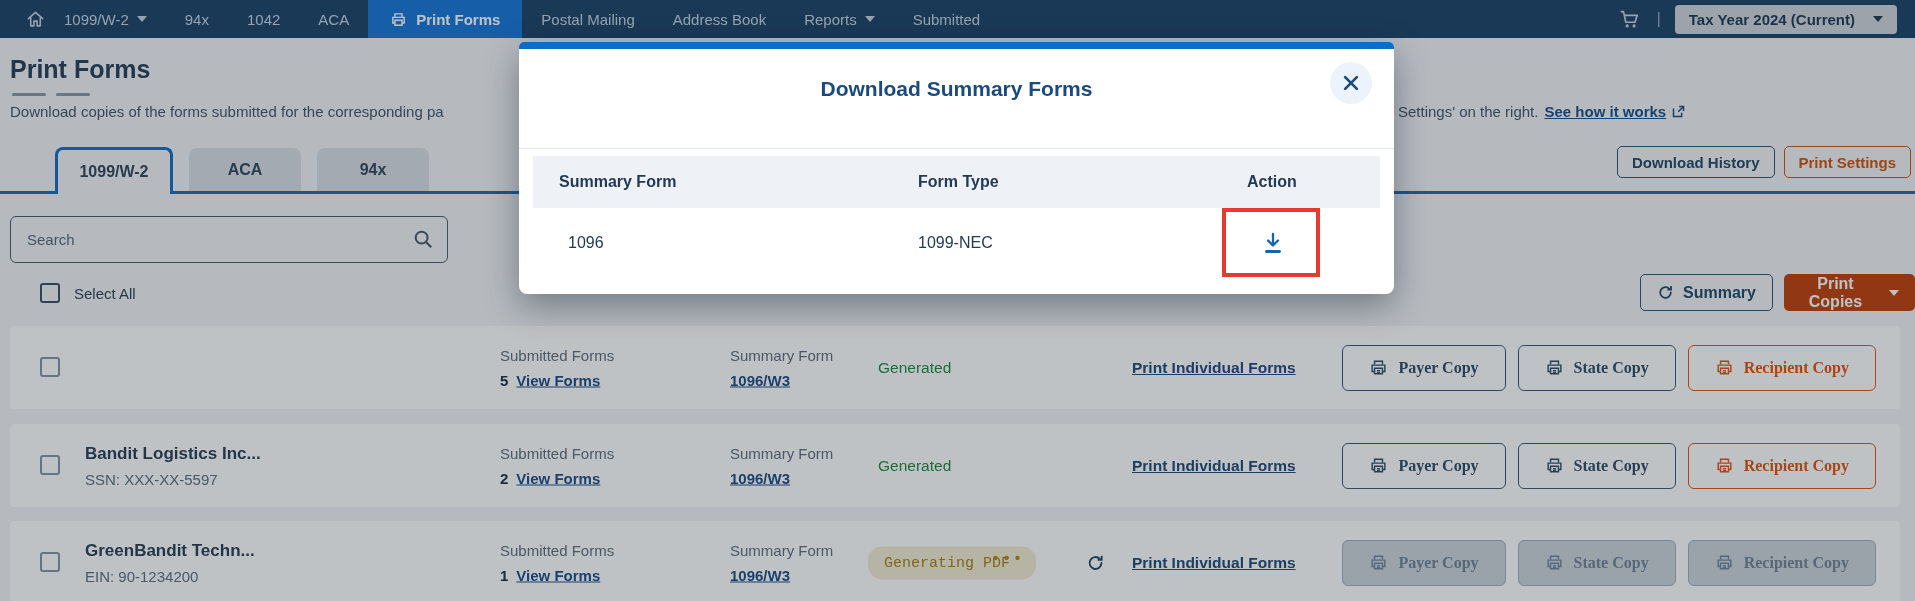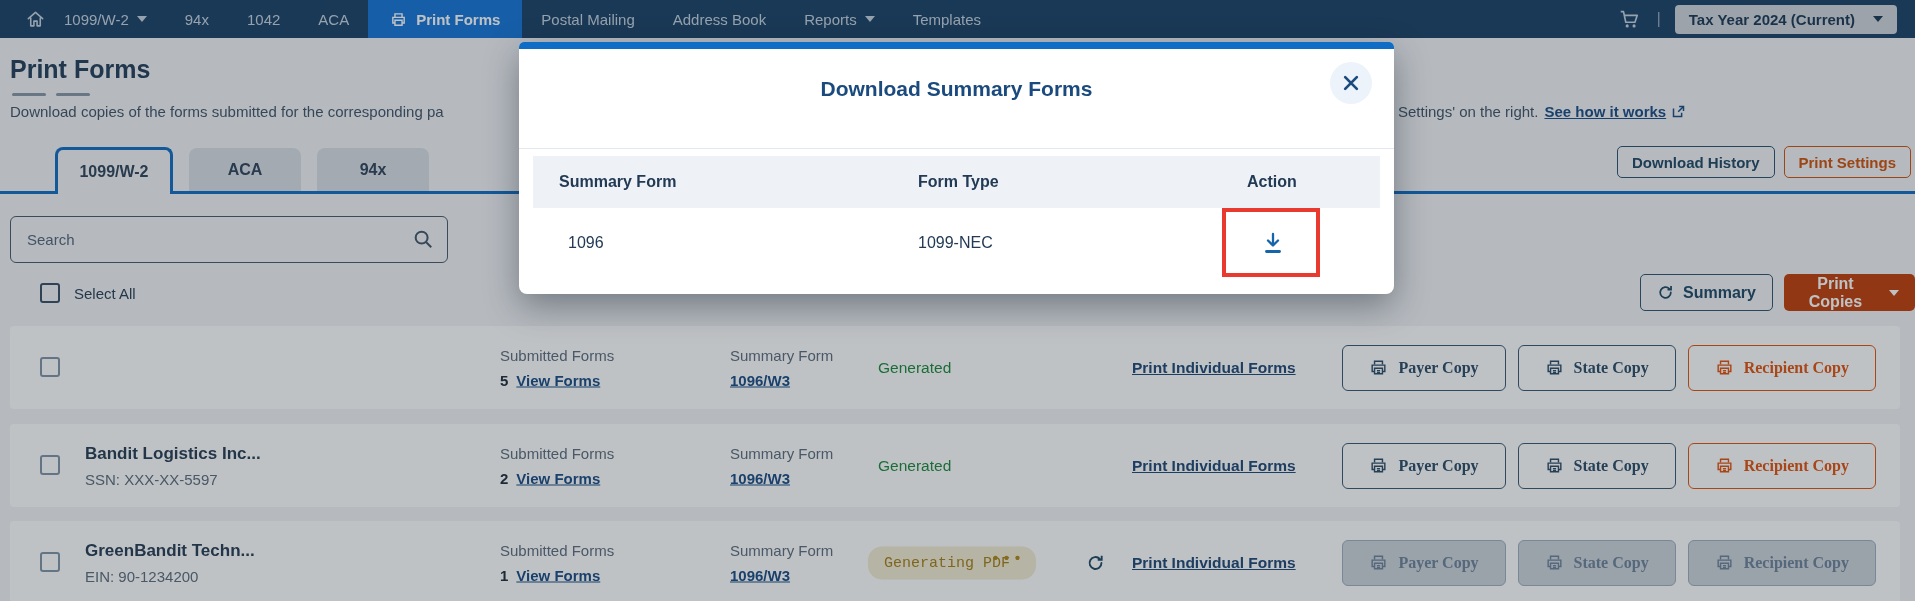--- a/index.html
+++ b/index.html
@@ -143,21 +143,21 @@
       <span>Postal Mailing</span>
     </div>
   <div class="nav-item">
       <span>Address Book</span>
     </div>
   <div class="nav-item">
       <span>Reports</span>
       <span class="caret-down"></span>
     </div>
   <div class="nav-item">
-      <span>Templates</span>
+      <span>Submitted</span>
     </div>
   <div class="nav-right">
     <span style="display:flex;cursor:pointer;">
       <svg width="22" height="22" viewBox="0 0 24 24">
           <path d="M3 4h3l2.5 11.5h10L21 8H7.2" fill="none" stroke="#c7d3de" stroke-width="1.8" stroke-linejoin="round"></path>
           <circle cx="10" cy="19.5" r="1.7" fill="#c7d3de"></circle>
           <circle cx="17.5" cy="19.5" r="1.7" fill="#c7d3de"></circle>
         </svg>
     </span>
     <span class="nav-divider">|</span>

